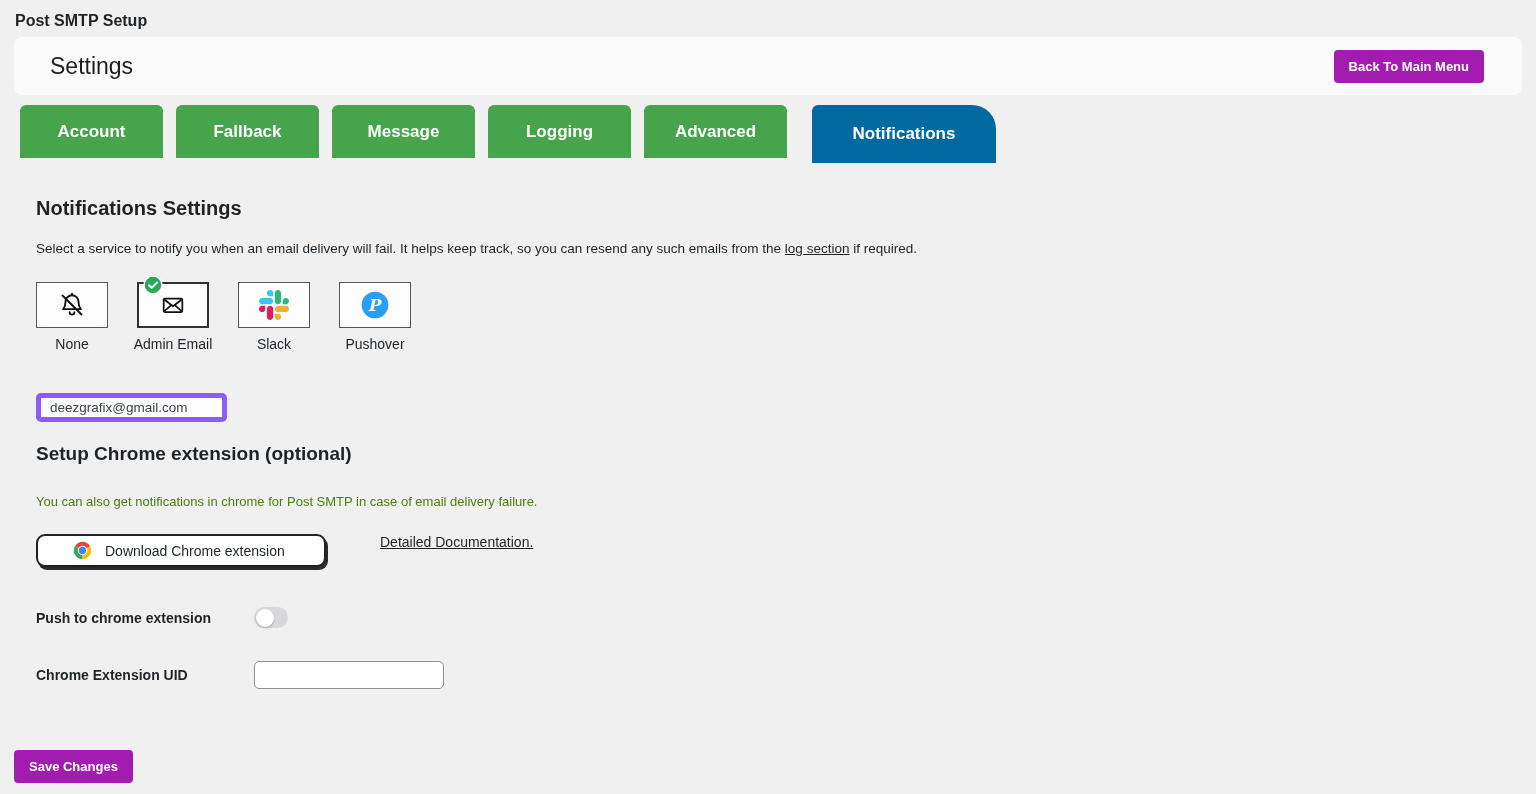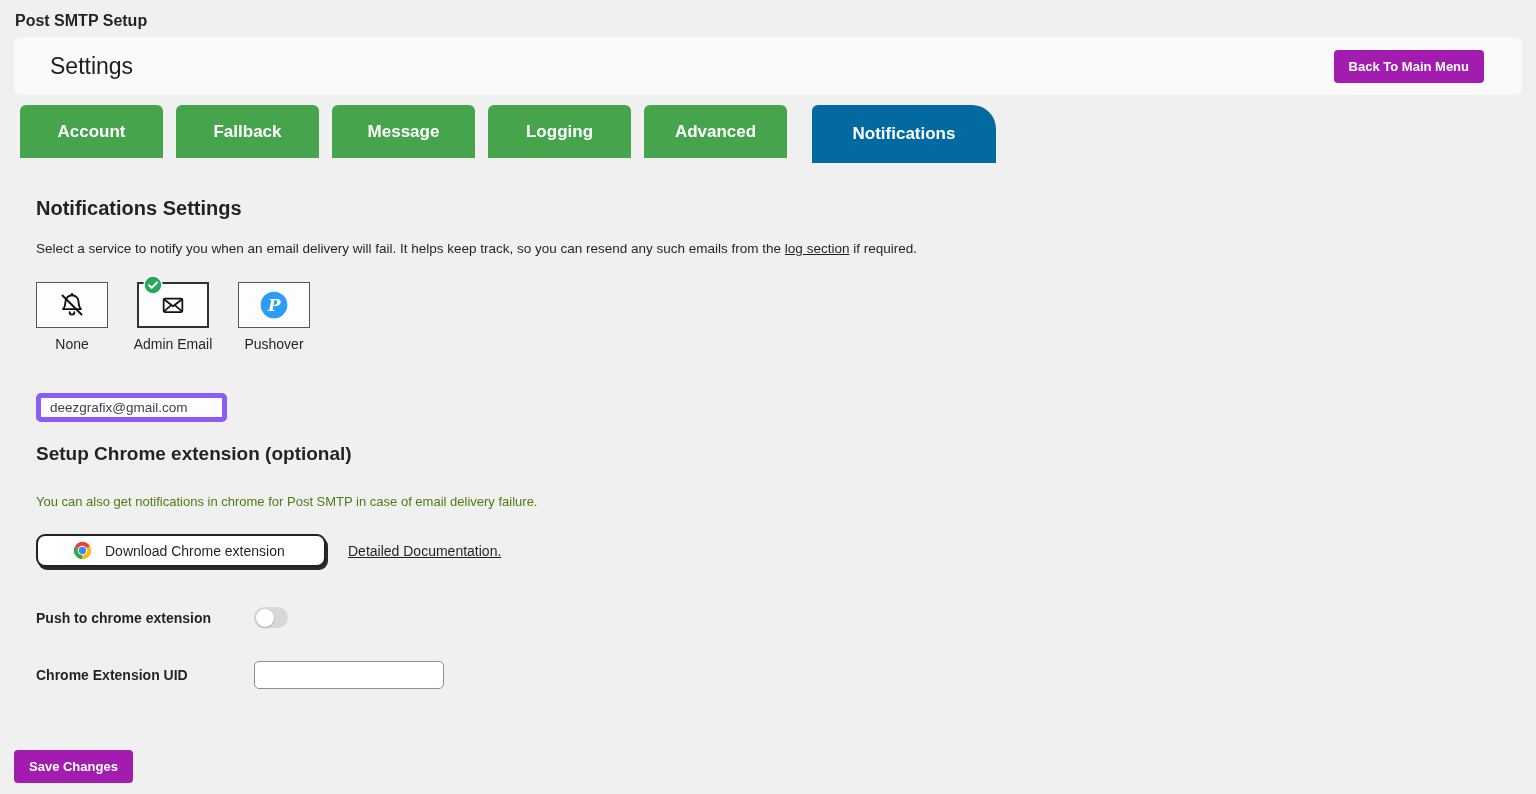--- a/index.html
+++ b/index.html
@@ -103,21 +103,21 @@
     border-radius: 5px;
     background: #fdfdfd;
     font-family: "Liberation Sans", sans-serif;
     font-size: 13.5px;
     color: #3c434a;
     padding: 0 9px;
     display: block;
   }
   .chrome-heading { font-size: 19px; font-weight: 700; margin-top: 21px; color: #1d2327; }
   .chrome-desc { font-size: 13px; margin-top: 29px; color: #4d7c0f; }
-  .download-row { display: flex; align-items: center; margin-top: 25px; }
+  .download-row { display: flex; margin-top: 25px; gap: 32px; }
   .download-btn {
     display: flex; align-items: center; gap: 12px;
     width: 290px; height: 33px;
     background: #fff;
     border: 2px solid #1d2327;
     border-radius: 9px;
     box-shadow: 2px 3px 0 0 #2b2b2b;
     font-family: "Liberation Sans", sans-serif;
     font-size: 14px;
     color: #1d2327;
@@ -208,20 +208,31 @@
           <path d="M19.4 17.2 14 12.5"></path>
         </svg>
         <svg class="check-badge" viewBox="0 0 20 20">
           <circle cx="10" cy="10" r="9" fill="#27a85a" stroke="#fdfdfd" stroke-width="1.5"></circle>
           <path d="M6 10.2l2.7 2.7L14 7.5" fill="none" stroke="#fff" stroke-width="2" stroke-linecap="round" stroke-linejoin="round"></path>
         </svg>
       </div>
       <div class="service-label">Admin Email</div>
     </div>
 
+    <div class="service">
+      <div class="service-box">
+        <svg class="icon-svg" width="30" height="30" viewBox="0 0 122.8 122.8">
+          <path fill="#E01E5A" d="M25.8 77.6c0 7.1-5.8 12.9-12.9 12.9S0 84.7 0 77.6s5.8-12.9 12.9-12.9h12.9v12.9zM32.3 77.6c0-7.1 5.8-12.9 12.9-12.9s12.9 5.8 12.9 12.9v32.3c0 7.1-5.8 12.9-12.9 12.9s-12.9-5.8-12.9-12.9V77.6z"></path>
+          <path fill="#36C5F0" d="M45.2 25.8c-7.1 0-12.9-5.8-12.9-12.9S38.1 0 45.2 0s12.9 5.8 12.9 12.9v12.9H45.2zM45.2 32.3c7.1 0 12.9 5.8 12.9 12.9s-5.8 12.9-12.9 12.9H12.9C5.8 58.1 0 52.3 0 45.2s5.8-12.9 12.9-12.9h32.3z"></path>
+          <path fill="#2EB67D" d="M97 45.2c0-7.1 5.8-12.9 12.9-12.9s12.9 5.8 12.9 12.9-5.8 12.9-12.9 12.9H97V45.2zM90.5 45.2c0 7.1-5.8 12.9-12.9 12.9s-12.9-5.8-12.9-12.9V12.9C64.7 5.8 70.5 0 77.6 0s12.9 5.8 12.9 12.9v32.3z"></path>
+          <path fill="#ECB22E" d="M77.6 97c7.1 0 12.9 5.8 12.9 12.9s-5.8 12.9-12.9 12.9-12.9-5.8-12.9-12.9V97h12.9zM77.6 90.5c-7.1 0-12.9-5.8-12.9-12.9s5.8-12.9 12.9-12.9h32.3c7.1 0 12.9 5.8 12.9 12.9s-5.8 12.9-12.9 12.9H77.6z"></path>
+        </svg>
+      </div>
+      <div class="service-label">Slack</div>
+    </div>
 
     <div class="service">
       <div class="service-box">
         <svg class="icon-svg" width="32" height="32" viewBox="0 0 24 24">
           <circle cx="12" cy="12" r="10" fill="#2a9df4"></circle>
           <text x="12.2" y="16.4" text-anchor="middle" font-family="DejaVu Serif, serif" font-style="italic" font-weight="bold" font-size="12.5" fill="#fff">P</text>
         </svg>
       </div>
       <div class="service-label">Pushover</div>
     </div>

